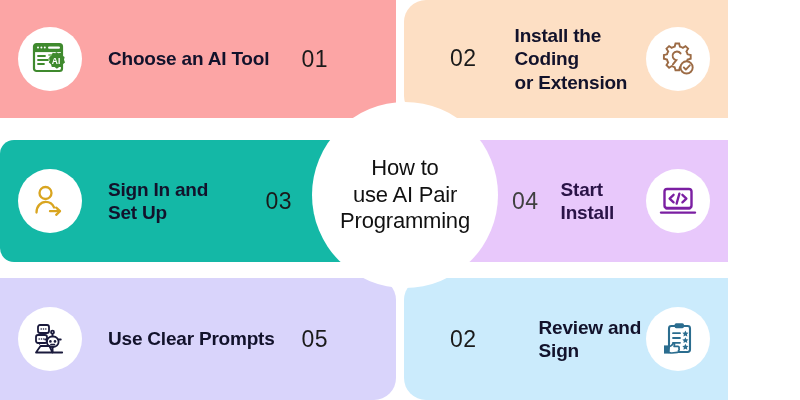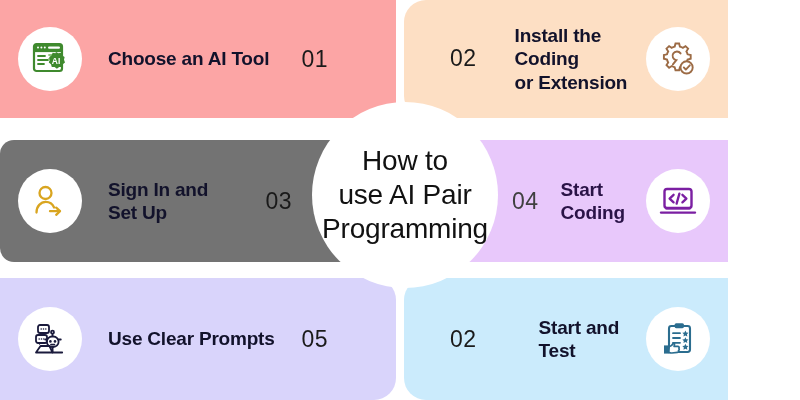--- a/index.html
+++ b/index.html
@@ -27,21 +27,21 @@
     position:relative;
     height:100%;
     display:flex;
     align-items:center;
   }
   .band-left  { width:396px; }
   .band-right { width:324px; margin-left:8px; }
 
   .band-r1l { background:#fca5a5; }
   .band-r1r { background:#fddfc4; border-top-left-radius:22px; border-bottom-left-radius:22px; }
-  .band-r2l { background:#737373; border-top-right-radius:22px; border-bottom-right-radius:22px;
+  .band-r2l { background:#14b8a6; border-top-right-radius:22px; border-bottom-right-radius:22px;
               border-top-left-radius:14px; border-bottom-left-radius:14px; }
   .band-r2r { background:#e8c8fb; border-top-left-radius:22px; border-bottom-left-radius:22px; }
   .band-r3l { background:#d9d4fb; border-top-right-radius:22px; border-bottom-right-radius:22px; }
   .band-r3r { background:#cbebfc; border-top-left-radius:22px; border-bottom-left-radius:22px; }
 
   
   .bubble {
     width:64px; height:64px; flex:0 0 64px;
     border-radius:50%;
     background:#ffffff;
@@ -75,21 +75,21 @@
     position:absolute;
     left:320px; top:110px;
     width:170px; height:170px;
     border-radius:50%;
     background:#ffffff;
     display:flex; align-items:center; justify-content:center;
     text-align:center;
     z-index:20;
   }
   #center-title {
-    font-size:28px;
+    font-size:22px;
     color:#111111;
     line-height:1.22;
     padding:0 8px;
     white-space:pre-line;
     letter-spacing:-0.2px;
   }
   
   #center-halo {
     position:absolute;
     left:312px; top:102px;
@@ -168,21 +168,21 @@
         <div class="step-title" style="margin-left:26px; white-space:pre-line;">Sign In and
 Set Up</div>
         <div class="grow"></div>
         <div class="step-num" style="margin-right:88px;">03</div>
       </div>
     </div>
 
     <div class="band band-right band-r2r">
       <div class="inner-r">
         <div class="step-num" style="margin-left:90px; color:#404040;">04</div>
-        <div class="step-title" style="margin-left:22px; color:#2a1347;">Start Coding</div>
+        <div class="step-title" style="margin-left:22px; color:#2a1347;">Start Install</div>
         <div class="grow"></div>
         <div class="bubble">
           <svg width="42" height="42" viewBox="0 0 42 42">
             <rect x="7.5" y="9" width="27" height="19" rx="2.6" fill="none" stroke="#7b1fa2" stroke-width="2.4"></rect>
             <path d="M3.5,31.5 h35 a1,1 0 0 1 -1,2.2 h-33 a1,1 0 0 1 -1,-2.2 Z" fill="#7b1fa2"></path>
             <path d="M8.5,28.6 h25" stroke="#7b1fa2" stroke-width="2"></path>
             <g stroke="#7b1fa2" stroke-width="2.3" fill="none" stroke-linecap="round" stroke-linejoin="round">
               <path d="M16.6,14.8 L12.6,18.6 L16.6,22.4"></path>
               <path d="M25.4,14.8 L29.4,18.6 L25.4,22.4"></path>
               <path d="M22.4,13.6 L19.6,23.6"></path>
@@ -224,21 +224,21 @@
         </div>
         <div class="step-title" style="margin-left:26px;">Use Clear Prompts</div>
         <div class="grow"></div>
         <div class="step-num" style="margin-right:52px;text-align:right;">05</div>
       </div>
     </div>
 
     <div class="band band-right band-r3r">
       <div class="inner-r">
         <div class="step-num" style="margin-left:28px;">02</div>
-        <div class="step-title" style="margin-left:62px;">Start and Test</div>
+        <div class="step-title" style="margin-left:62px;">Review and Sign</div>
         <div class="grow"></div>
         <div class="bubble">
           <svg width="42" height="42" viewBox="0 0 42 42">
             <rect x="12" y="8" width="21" height="26" rx="2.4" fill="#ffffff" stroke="#2b6d8f" stroke-width="2.1"></rect>
             <rect x="17.6" y="5.2" width="9.4" height="5" rx="1.6" fill="#2b6d8f"></rect>
             <path d="M16,15.2 h7 M16,20 h7 M16,24.8 h7" stroke="#2b6d8f" stroke-width="1.8" stroke-linecap="round"></path>
             <g fill="#2b6d8f">
               <path d="M28.4,12.6 l0.95,1.95 l2.15,0.3 l-1.55,1.5 l0.37,2.15 l-1.92,-1.0 l-1.92,1.0 l0.37,-2.15 l-1.55,-1.5 l2.15,-0.3 Z"></path>
               <path d="M28.4,19.2 l0.95,1.95 l2.15,0.3 l-1.55,1.5 l0.37,2.15 l-1.92,-1.0 l-1.92,1.0 l0.37,-2.15 l-1.55,-1.5 l2.15,-0.3 Z"></path>
               <path d="M28.4,25.8 l0.95,1.95 l2.15,0.3 l-1.55,1.5 l0.37,2.15 l-1.92,-1.0 l-1.92,1.0 l0.37,-2.15 l-1.55,-1.5 l2.15,-0.3 Z"></path>

